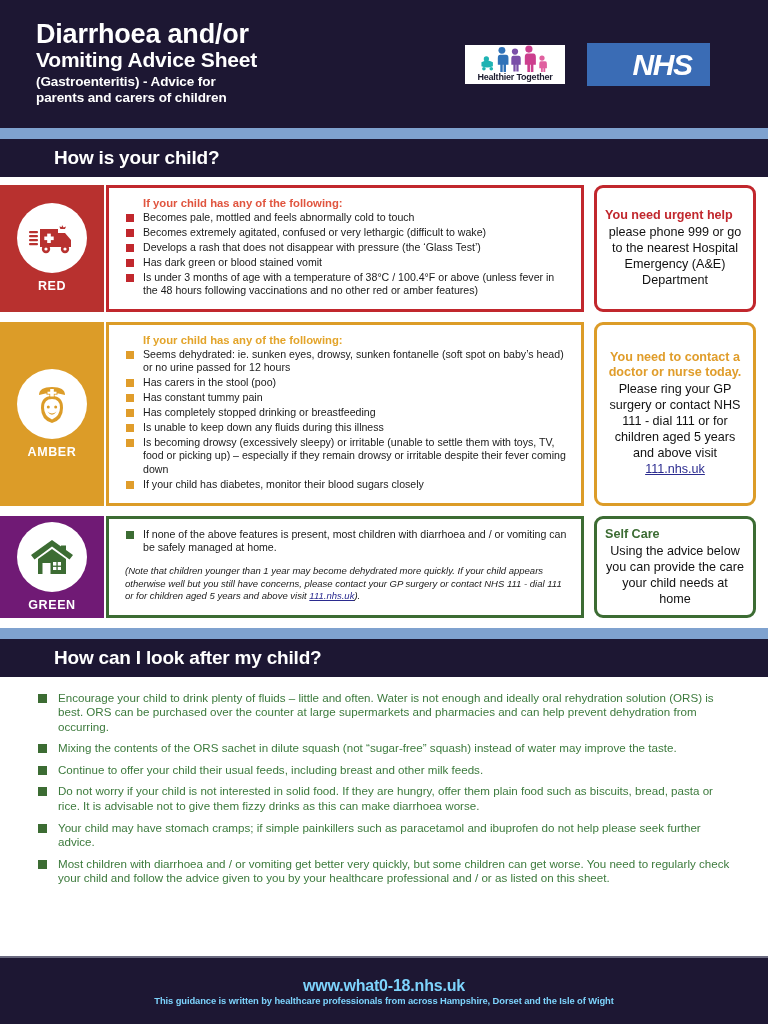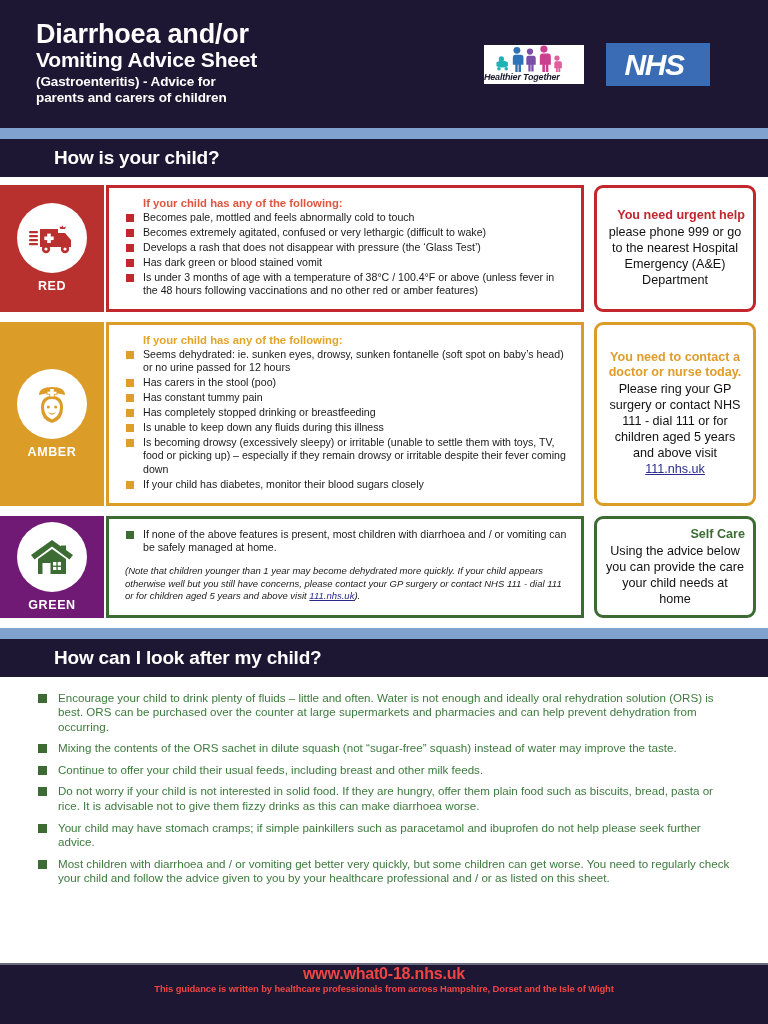--- a/index.html
+++ b/index.html
@@ -30,33 +30,32 @@
     font-size: 13.5px; font-weight: bold; line-height: 16px; margin-top: 2px; letter-spacing: -0.1px;
   }
   .mast-title .l4 {
     font-size: 13.5px; font-weight: bold; line-height: 16px; letter-spacing: -0.1px;
   }
 
   .logos { display: flex; align-items: center; gap: 22px; margin-right: 28px; }
 
   .ht-logo {
     width: 100px; height: 39px; background: #ffffff;
-    display: flex; flex-direction: column; align-items: flex-start; justify-content: flex-end;
+    display: flex; flex-direction: column; align-items: center; justify-content: flex-end;
     padding-bottom: 2px;
-    font-style: italic;
   }
   .ht-figs { width: 92px; height: 33px; }
   .ht-word {
     font-size: 9px; font-weight: bold; color: #1b1b2e; line-height: 10px;
     letter-spacing: -0.2px;
   }
 
   .nhs-logo {
-    width: 104px; height: 43px; background: #3a6cb5;
-    display: flex; align-items: center; justify-content: flex-start;
+    width: 123px; height: 43px; background: #3a6cb5;
+    display: flex; align-items: center; justify-content: flex-end;
   }
   .nhs-logo svg { display: block; }
 
   .blue-strip { height: 11px; background: #7fa2cf; }
 
   
   .banner {
     height: 38px; background: #1d1733; color: #ffffff;
     display: flex; align-items: center; padding-left: 54px;
     font-size: 19px; font-weight: bold; letter-spacing: -0.2px;
@@ -120,21 +119,21 @@
   .green-note {
     font-size: 9.5px; line-height: 12.5px; font-style: italic;
     color: #1a1a1a; margin-top: 11px; padding-left: 0;
   }
 
   .tl-side {
     width: 162px; flex: 0 0 162px;
     margin-left: 10px; margin-right: 12px;
     border: 3px solid #c1272d; border-radius: 9px;
     background: #ffffff;
-    display: flex; flex-direction: column; align-items: flex-end; justify-content: center;
+    display: flex; flex-direction: column; align-items: flex-start; justify-content: center;
     text-align: center;
     padding: 8px 8px;
   }
   .tl-side.amber { border-color: #dc9c28; }
   .tl-side.green { border-color: #3c6c33; }
   .side-title {
     font-size: 12.6px; font-weight: bold; color: #c1272d; line-height: 15px;
     margin-bottom: 1px;
   }
   .side-title.amber-t { color: #e09d2b; }
@@ -155,22 +154,22 @@
   }
   ul.advice-list li::before {
     content: "";
     position: absolute; left: 2px; top: 3px;
     width: 9px; height: 9px; background: #3c6c33;
   }
 
   
   .footer {
     position: absolute; left: 0; right: 0; bottom: 0;
-    height: 61px; background: #1d1733; color: #ef4444;
-    display: flex; flex-direction: column; align-items: center; justify-content: flex-start;
+    height: 68px; background: #1d1733; color: #7dd3fc;
+    display: flex; flex-direction: column; align-items: center; justify-content: center;
     border-top: 2px solid #6a6a80;
   }
   .footer .url { font-size: 16px; font-weight: bold; letter-spacing: -0.2px; }
   .footer .sub { font-size: 9.4px; font-weight: bold; margin-top: 0; letter-spacing: -0.1px; }
 </style>
 </head>
 <body>
 
 <div class="page">
 

